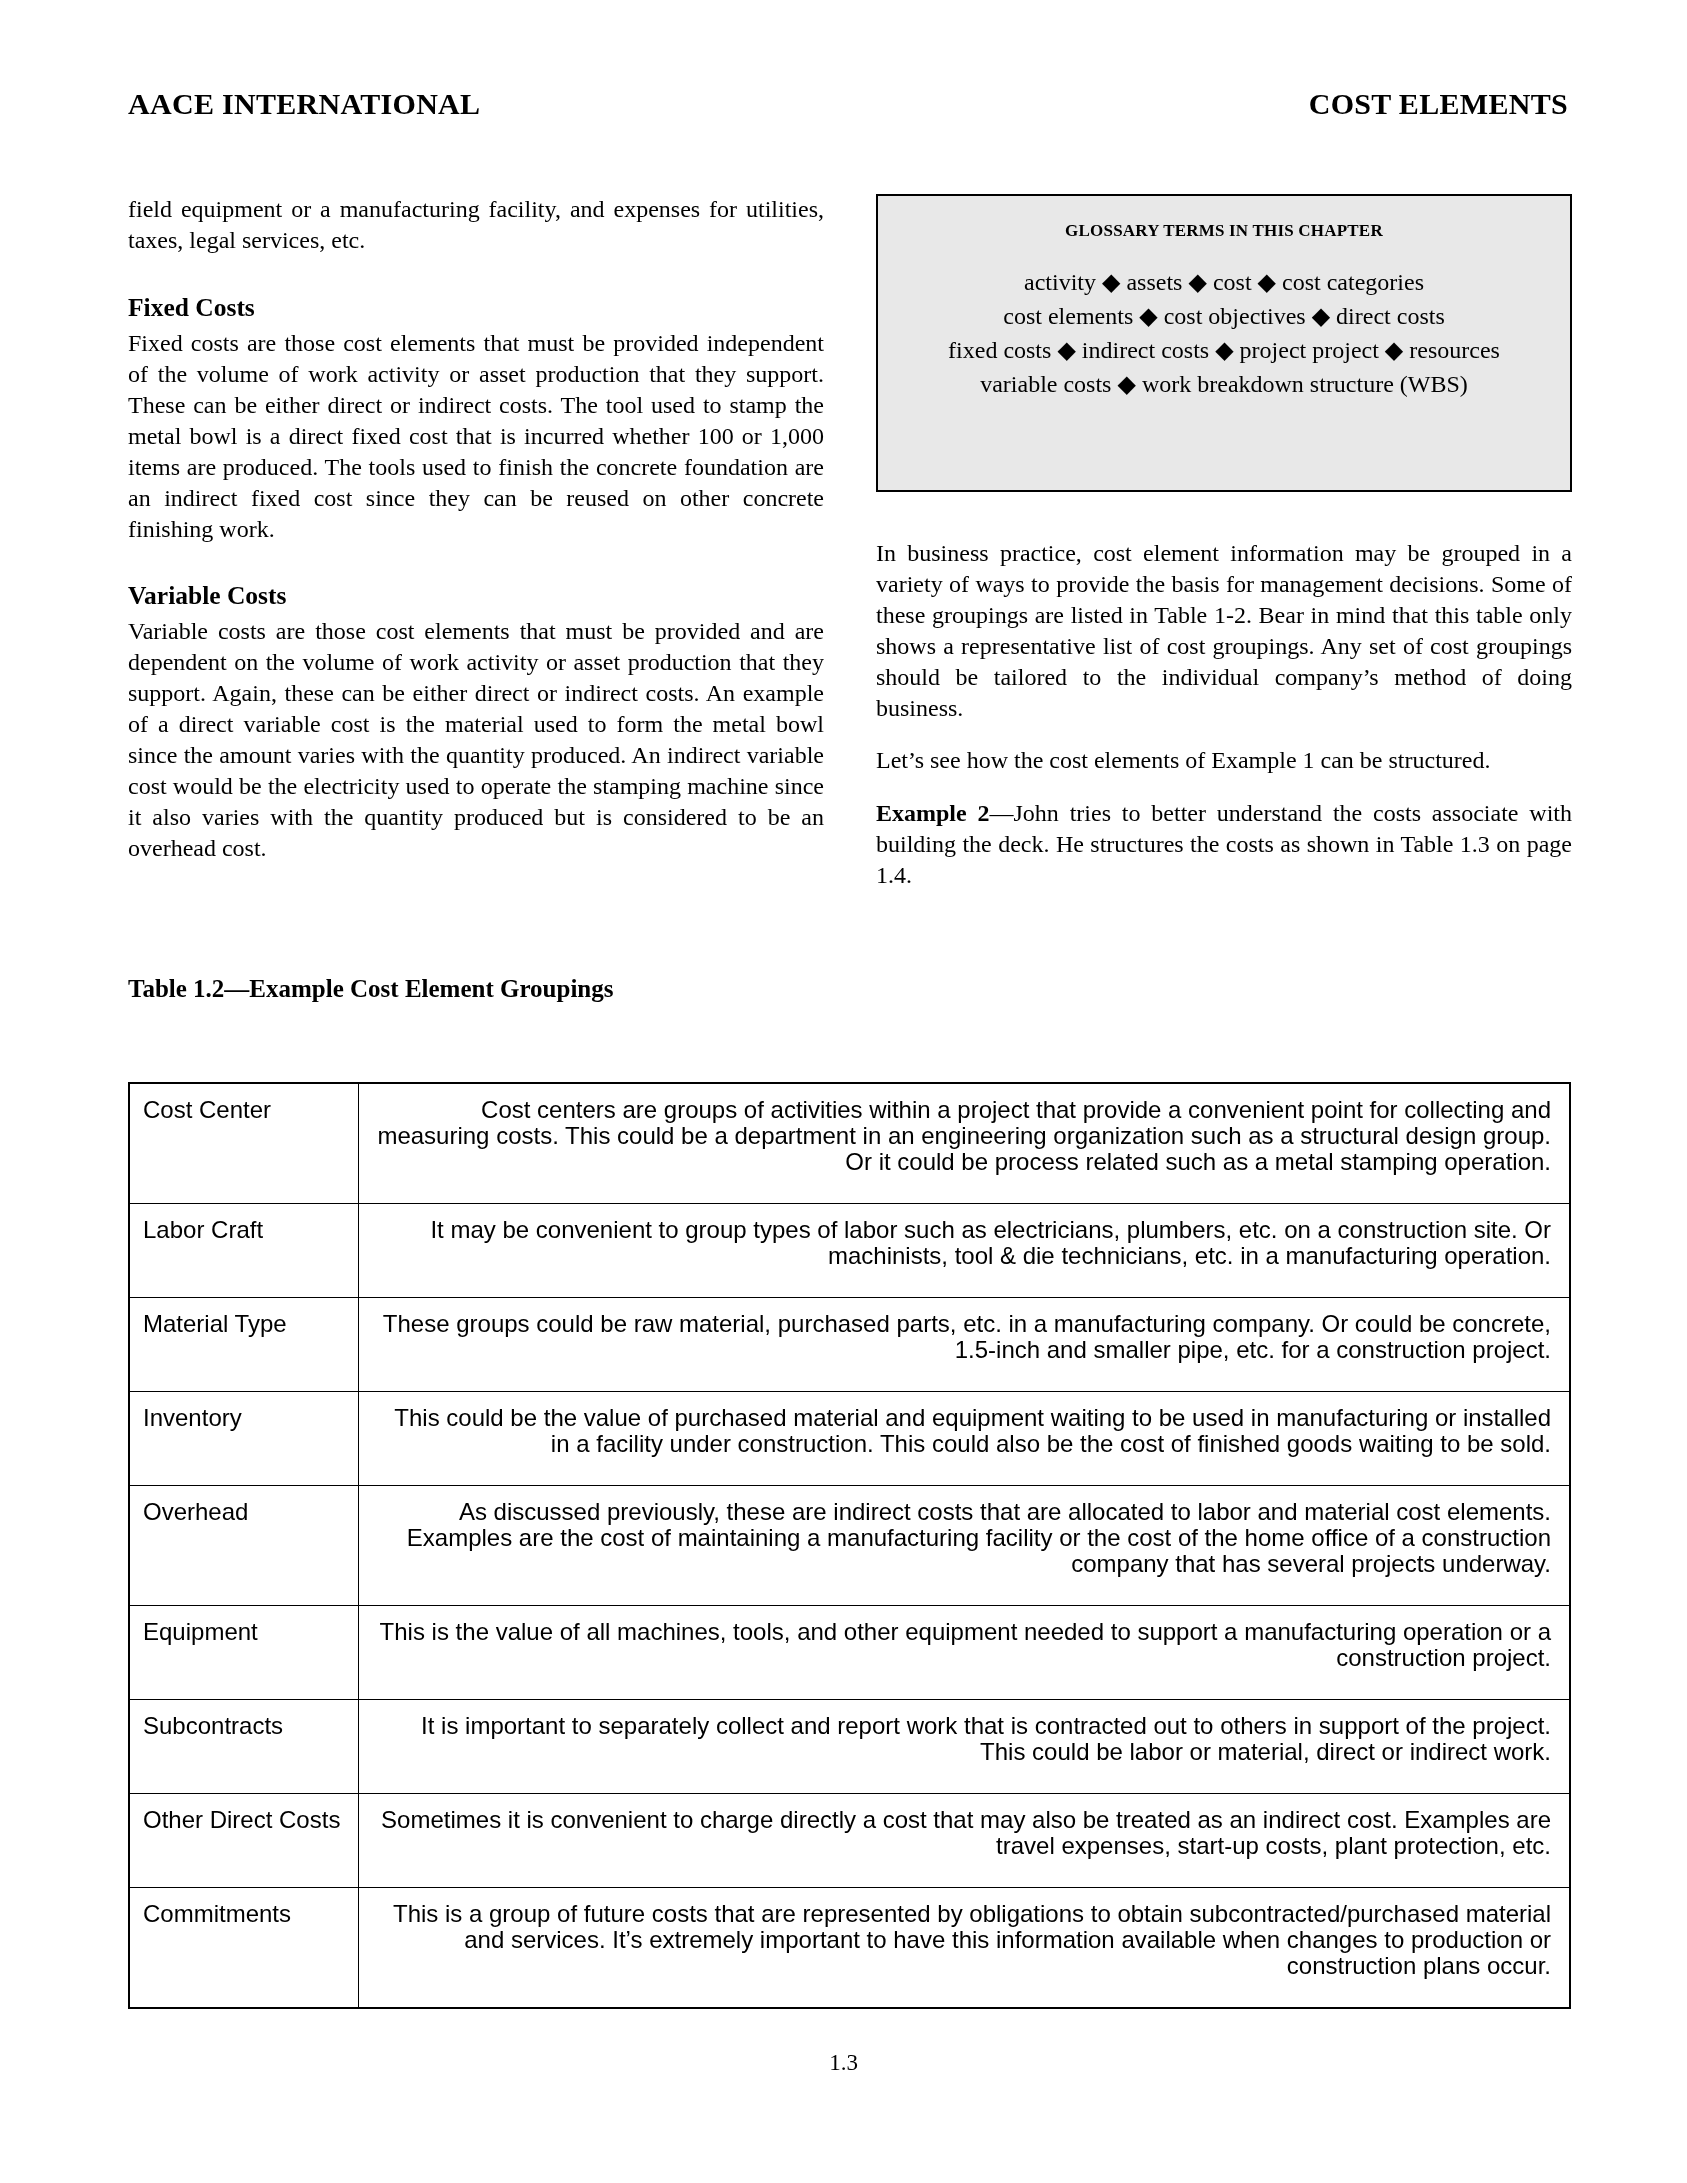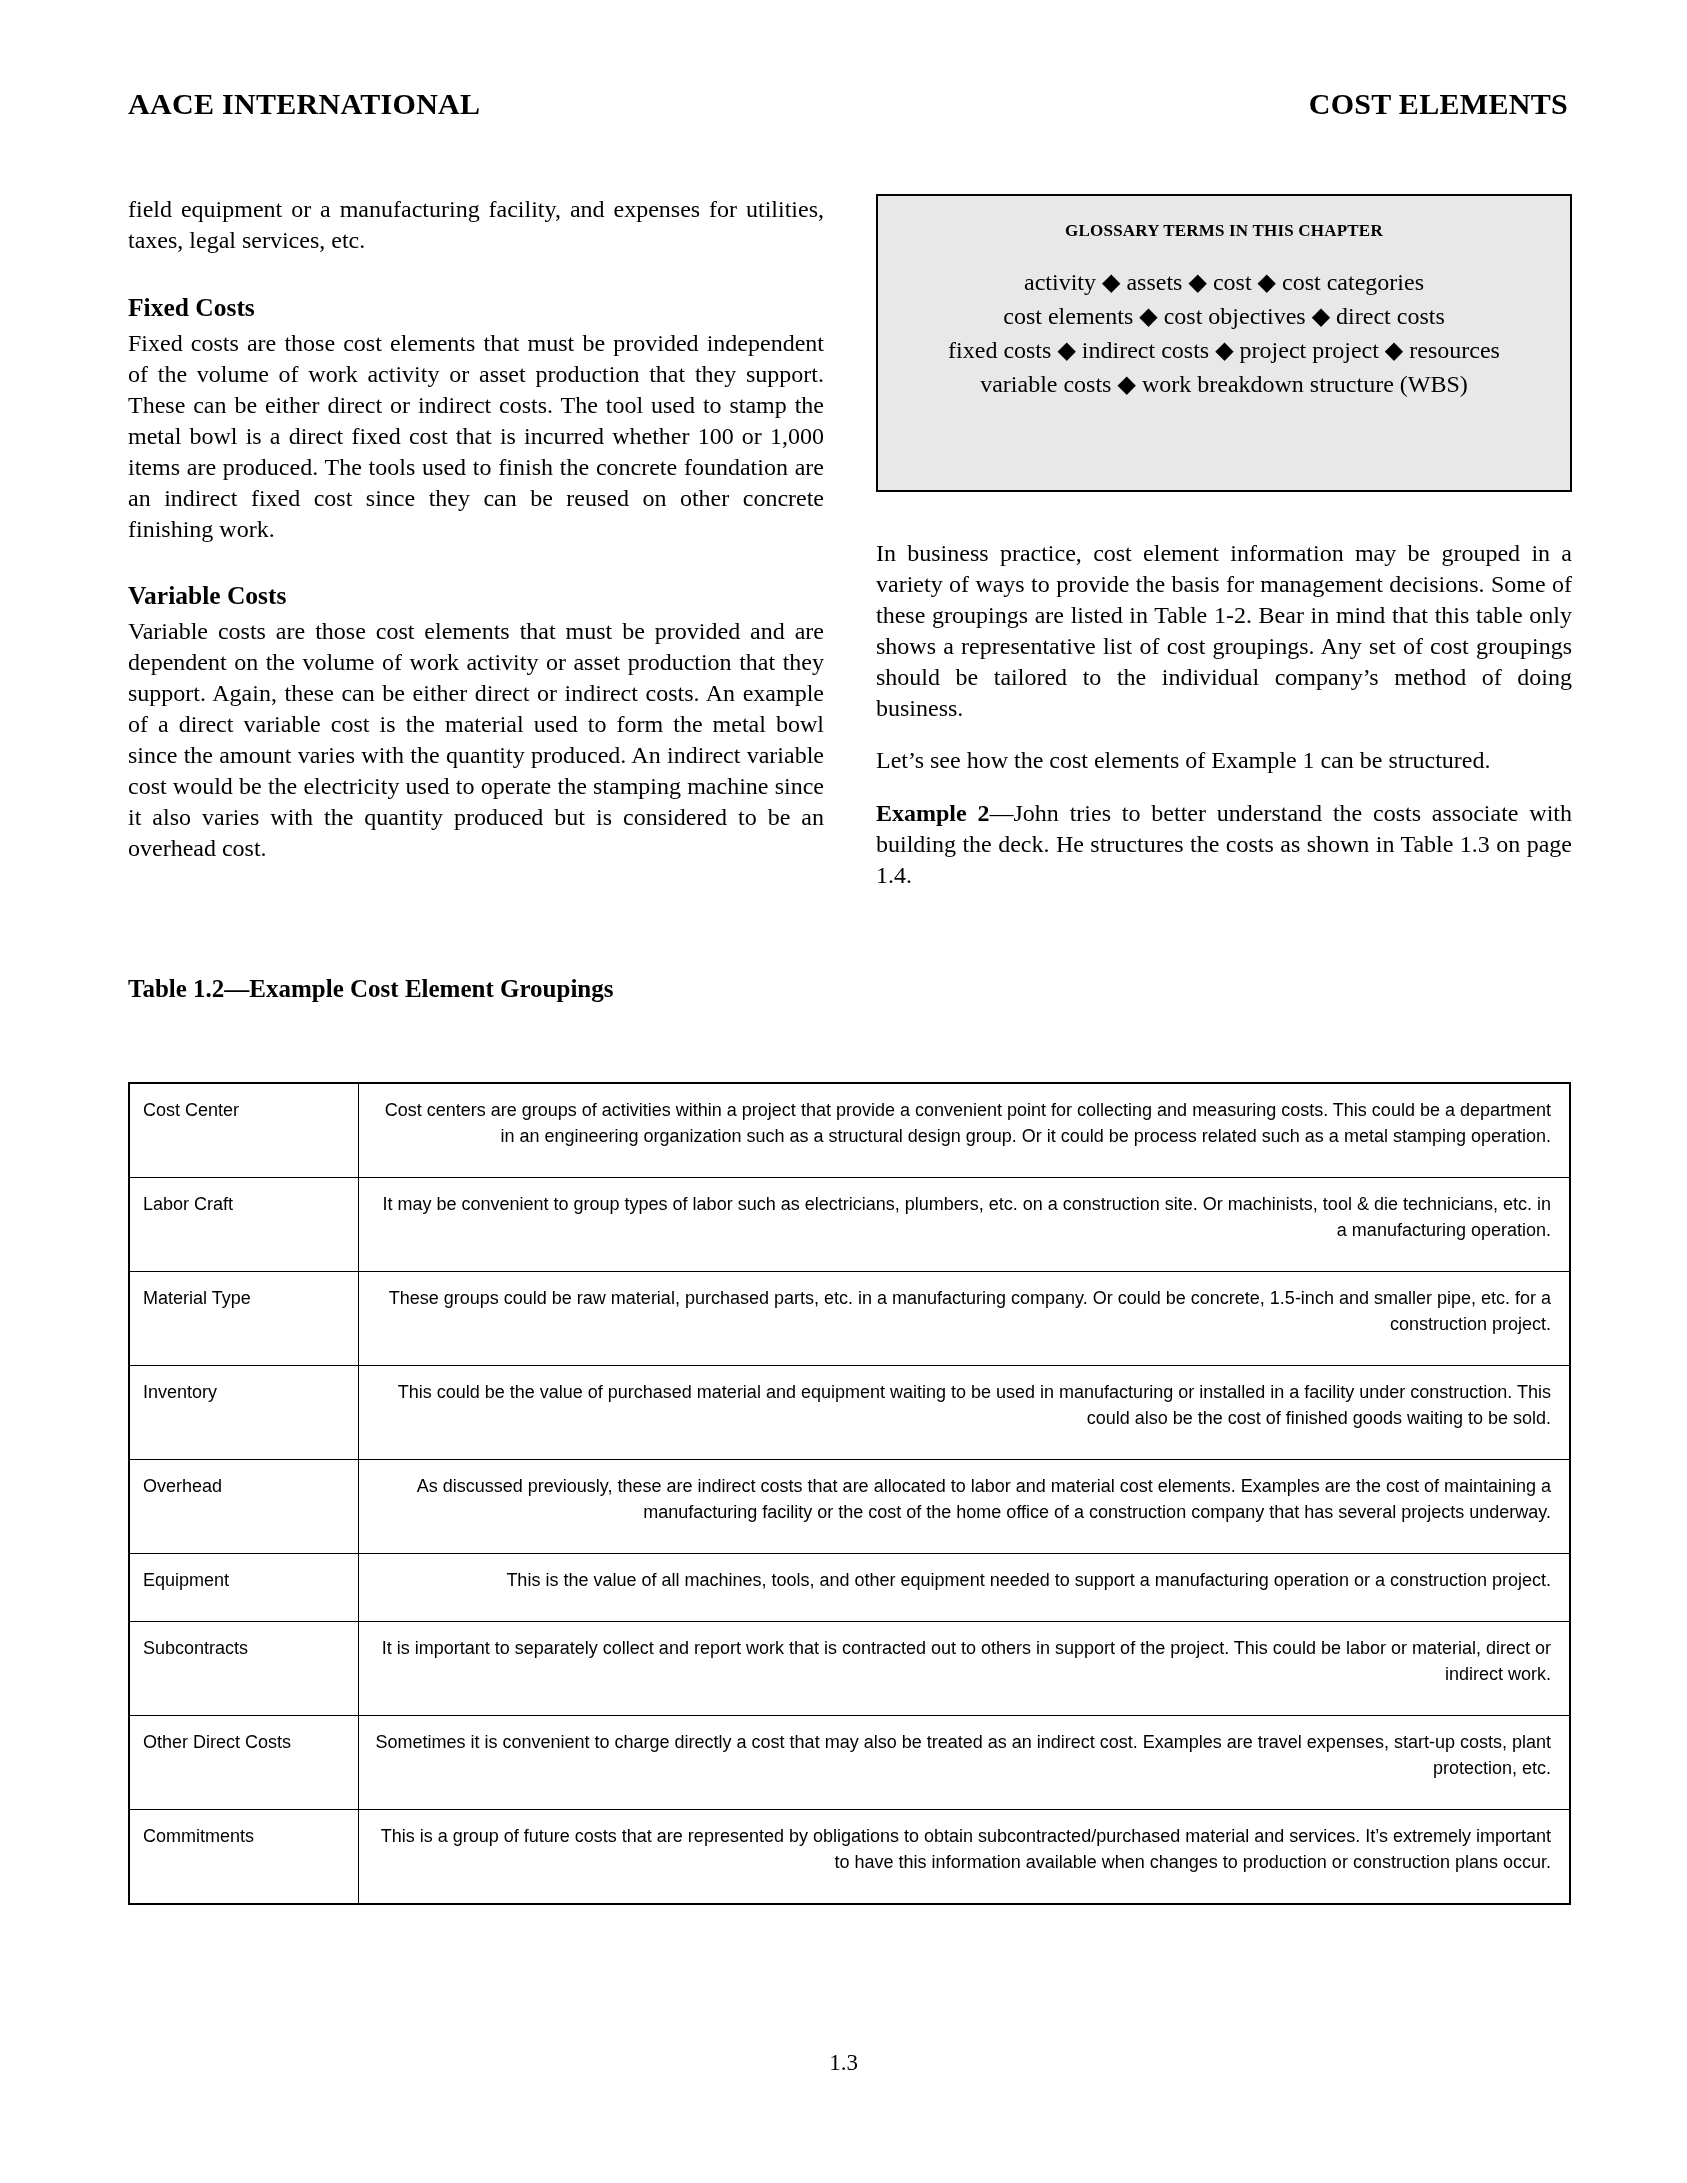--- a/index.html
+++ b/index.html
@@ -135,21 +135,21 @@
   }
   table.grp {
     border-collapse: collapse;
     width: 1441px;
     table-layout: fixed;
     font-family: "Liberation Sans", sans-serif;
   }
   table.grp td {
     border: 1.3px solid #000000;
     vertical-align: top;
-    font-size: 18px;
+    font-size: 24px;
     line-height: 26px;
     padding: 13px 11.5px 28px 11.5px;
     box-sizing: border-box;
     margin-top: 48px;
   }
   table.grp td.k {
     width: 229px;
     padding-left: 13px;
     white-space: nowrap;
   }

